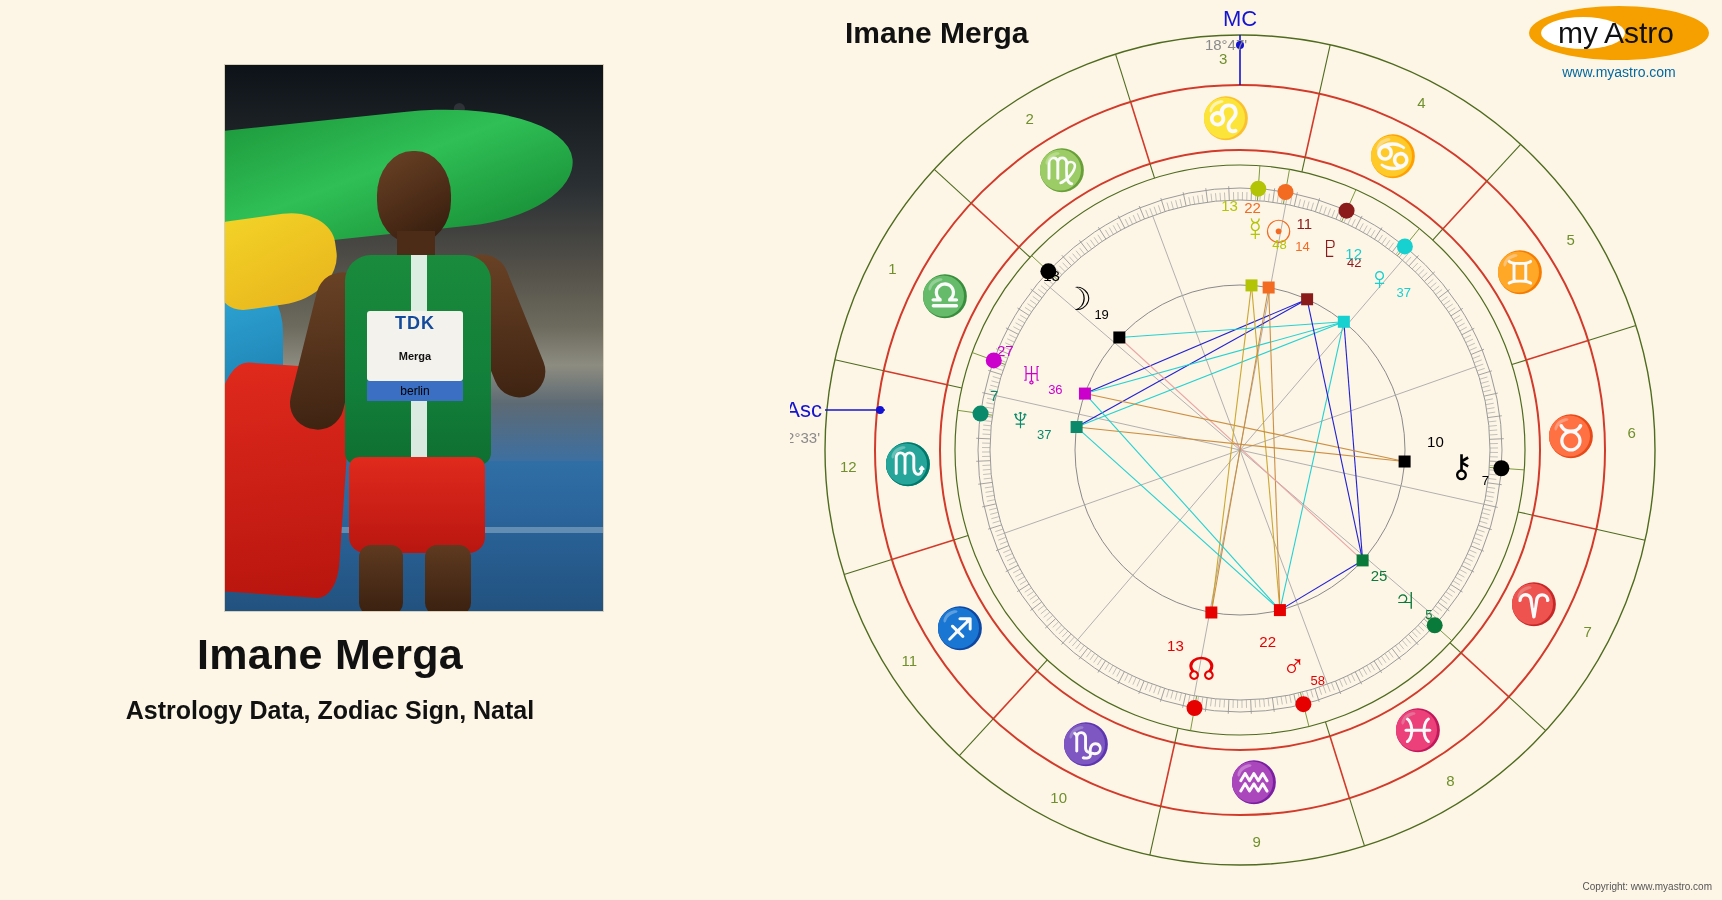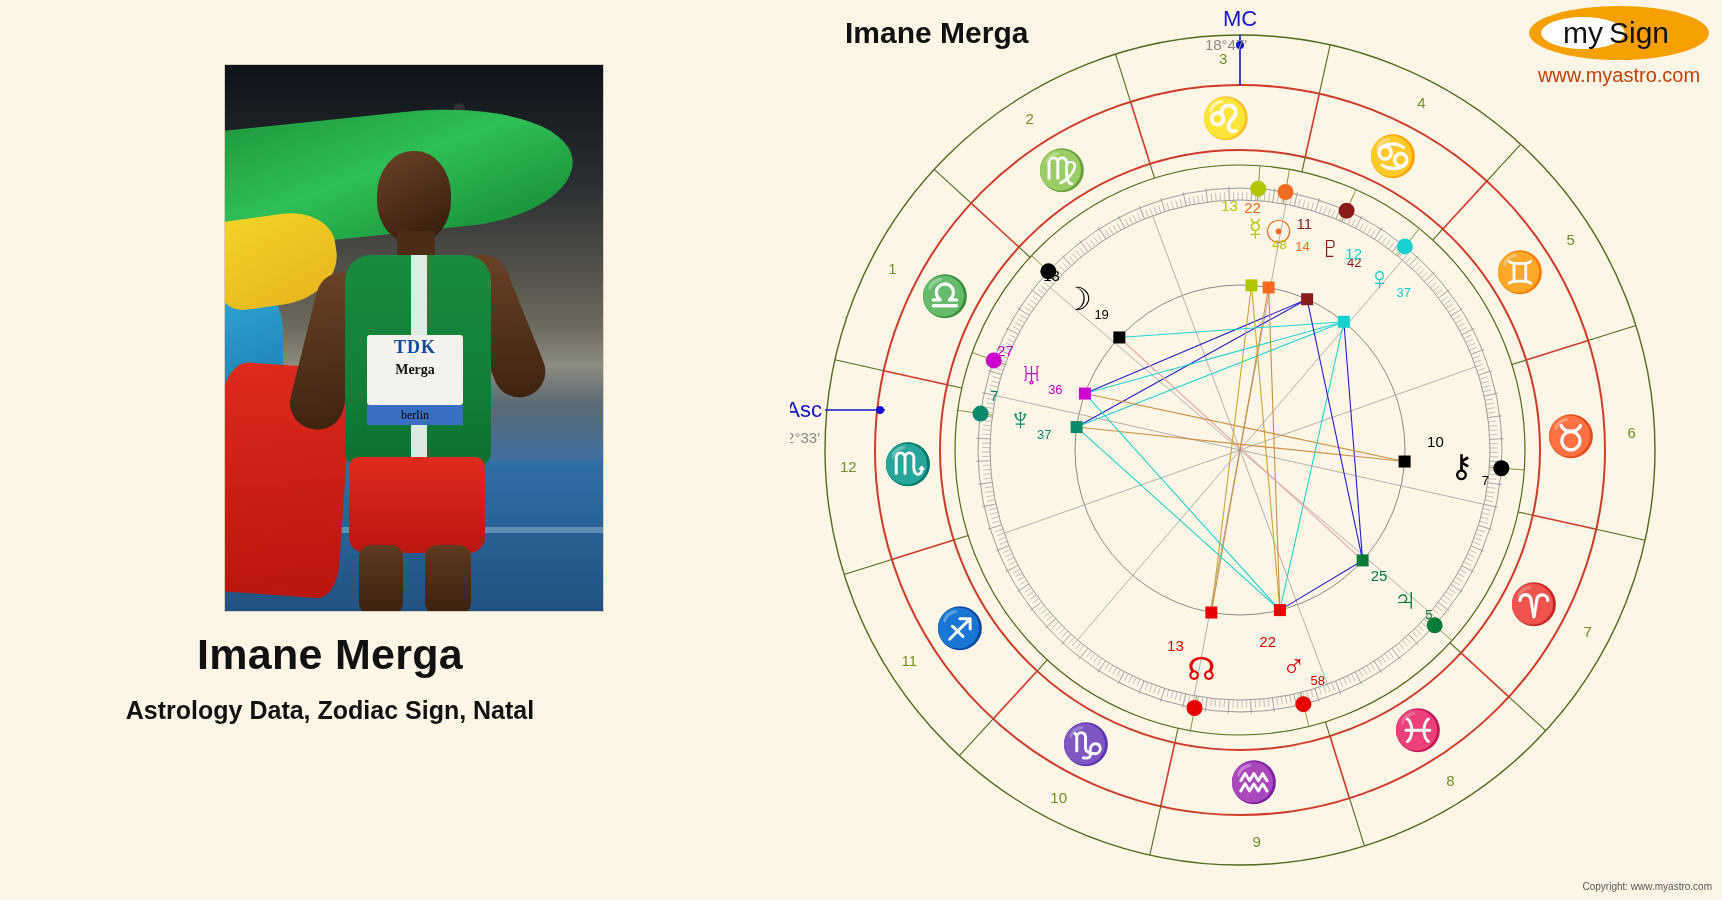--- a/index.html
+++ b/index.html
@@ -74,27 +74,27 @@
   .ath-torso{
     position:absolute;left:120px;top:190px;width:146px;height:210px;
     background:linear-gradient(180deg,#1a8a3c 0%, #12803a 60%, #0f6f31 100%);
     border-radius:26px 26px 12px 12px;
   }
   .ath-stripe{
     position:absolute;left:186px;top:190px;width:16px;height:210px;
     background:rgba(255,255,255,.85);
   }
   .ath-bib{
-    position:absolute;left:142px;top:270px;width:96px;height:70px;
+    position:absolute;left:142px;top:246px;width:96px;height:70px;
     background:#f4f2ec;border-radius:3px;
     font-size:13px;color:#111;text-align:center;
-    font-family:Liberation Serif, serif;
+    font-family:Liberation Sans, sans-serif;
   }
   .bib-tdk{color:#134a9c;font-weight:bold;font-size:18px;margin-top:2px;letter-spacing:1px;}
-  .bib-name{font-weight:bold;font-size:14px;margin-top:4px;}
+  .bib-name{font-weight:bold;font-size:11px;margin-top:16px;}
   .bib-city{
     position:absolute;left:0;bottom:-20px;width:96px;height:20px;
     background:#3a6fc4;color:#000000;font-size:12px;line-height:20px;
   }
   .ath-armL{
     position:absolute;left:78px;top:206px;width:54px;height:160px;
     background:linear-gradient(160deg,#6b4326,#3d2211);
     border-radius:26px;transform:rotate(14deg);
   }
   .ath-armR{
@@ -136,21 +136,21 @@
   }
   #logo-inner-ellipse{
     position:absolute;left:12px;top:11px;width:84px;height:32px;
     background:#fff;border-radius:50%;
   }
   #logo-text{
     position:absolute;left:0;top:0;width:180px;height:54px;
     line-height:54px;font-size:30px;color:#111;
   }
   #logo-text .my{position:relative;left:-6px;}
-  #logo-url{font-size:20px;color:#c2410c;margin-top:4px;}
+  #logo-url{font-size:14px;color:#0369a1;margin-top:4px;}
 
   #copyright{
     position:absolute;right:10px;bottom:8px;font-size:10px;color:#555;
   }
   #chart-title{
     position:absolute;left:845px;top:16px;font-size:30px;font-weight:bold;color:#111;
   }
   #wheel-wrap{position:absolute;left:790px;top:0;width:900px;height:900px;}
   svg{display:block;}
   text{font-family:"Liberation Sans", sans-serif;}
@@ -190,21 +190,21 @@
     <div id="subtitle-wrap">
       <div class="subtitle-line">Astrology Data, Zodiac Sign, Natal</div>
     </div>
   </div>
 </div>
 
 <div id="logo">
   <div id="logo-ellipse">
     <div id="logo-inner-ellipse"></div>
     <div id="logo-text">
-      <span class="my">my</span><span>Sign</span>
+      <span class="my">my</span><span>Astro</span>
     </div>
   </div>
   <div id="logo-url">www.myastro.com</div>
 </div>
 
 <div id="copyright">Copyright: www.myastro.com</div>
 
 <div id="chart-title">Imane Merga</div>
 
 <div id="wheel-wrap">

